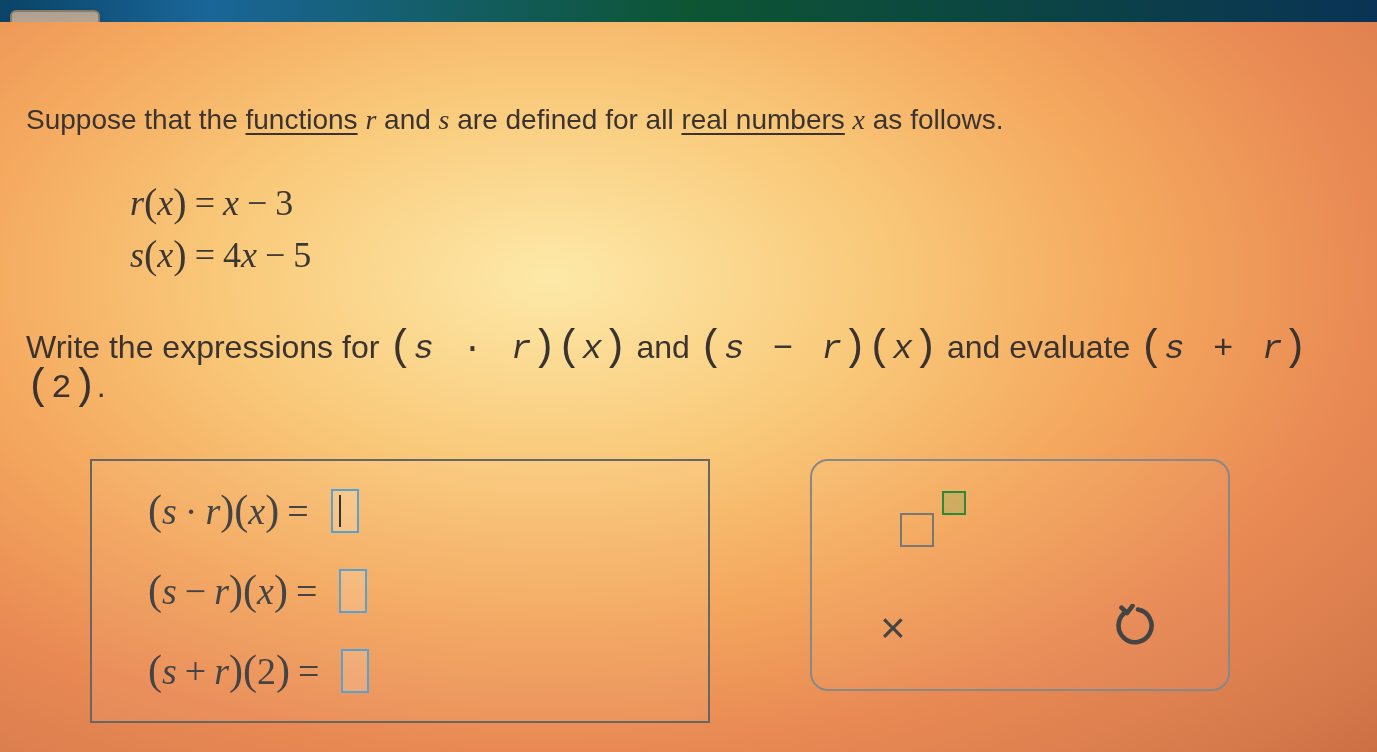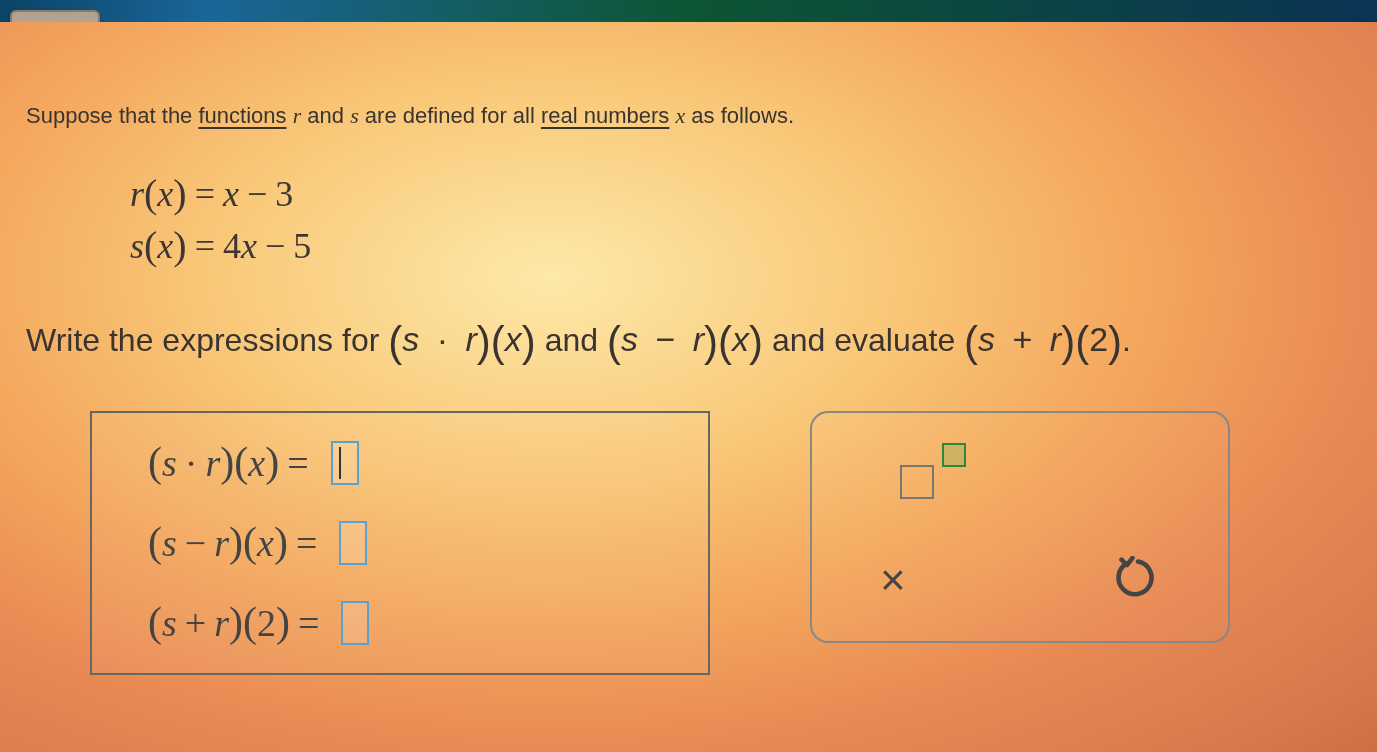--- a/index.html
+++ b/index.html
@@ -24,21 +24,21 @@
       box-shadow: 0 2px 5px rgba(0,0,0,0.2);
     }
     .dropdown-tab svg { width: 44px; height: 44px; }
     .content {
       position: absolute;
       top: 22px; left: 0; right: 0; bottom: 0;
       background: radial-gradient(ellipse at 40% 35%, #fde9a8 0%, #f9c97a 28%, #f4a85e 50%, #e98a54 70%, #d97c4d 88%, #cc6f43 100%);
       padding-top: 78px;
     }
     .problem-text {
-      font-size: 22px;
+      font-size: 28px;
       color: #3a3330;
       margin: 0 0 36px 26px;
       line-height: 1.45;
     }
     .underline { text-decoration: underline; text-underline-offset: 4px; }
     .italic { font-style: italic; font-family: 'Times New Roman', serif; }
     .equations {
       margin: 0 0 48px 130px;
       font-family: 'Times New Roman', serif;
       font-size: 36px;
@@ -46,21 +46,21 @@
       color: #3d3733;
       line-height: 1.45;
     }
     .equations .eq-row { display: flex; align-items: center; }
     .paren { font-style: normal; font-size: 40px; vertical-align: middle; line-height: 0.8; }
     .prompt {
       font-size: 32px;
       color: #3a3330;
       margin: 0 0 52px 26px;
     }
-    .math-inline { font-family: Liberation Sans, sans-serif; font-style: italic; font-size: 34px; }
+    .math-inline { font-family: Liberation Mono, monospace; font-style: italic; font-size: 34px; }
     .answer-area {
       display: flex;
       align-items: flex-start;
       margin-left: 90px;
       gap: 100px;
     }
     .answer-box {
       width: 620px;
       border: 2px solid #666;
       background: rgba(255,255,255,0.05);

